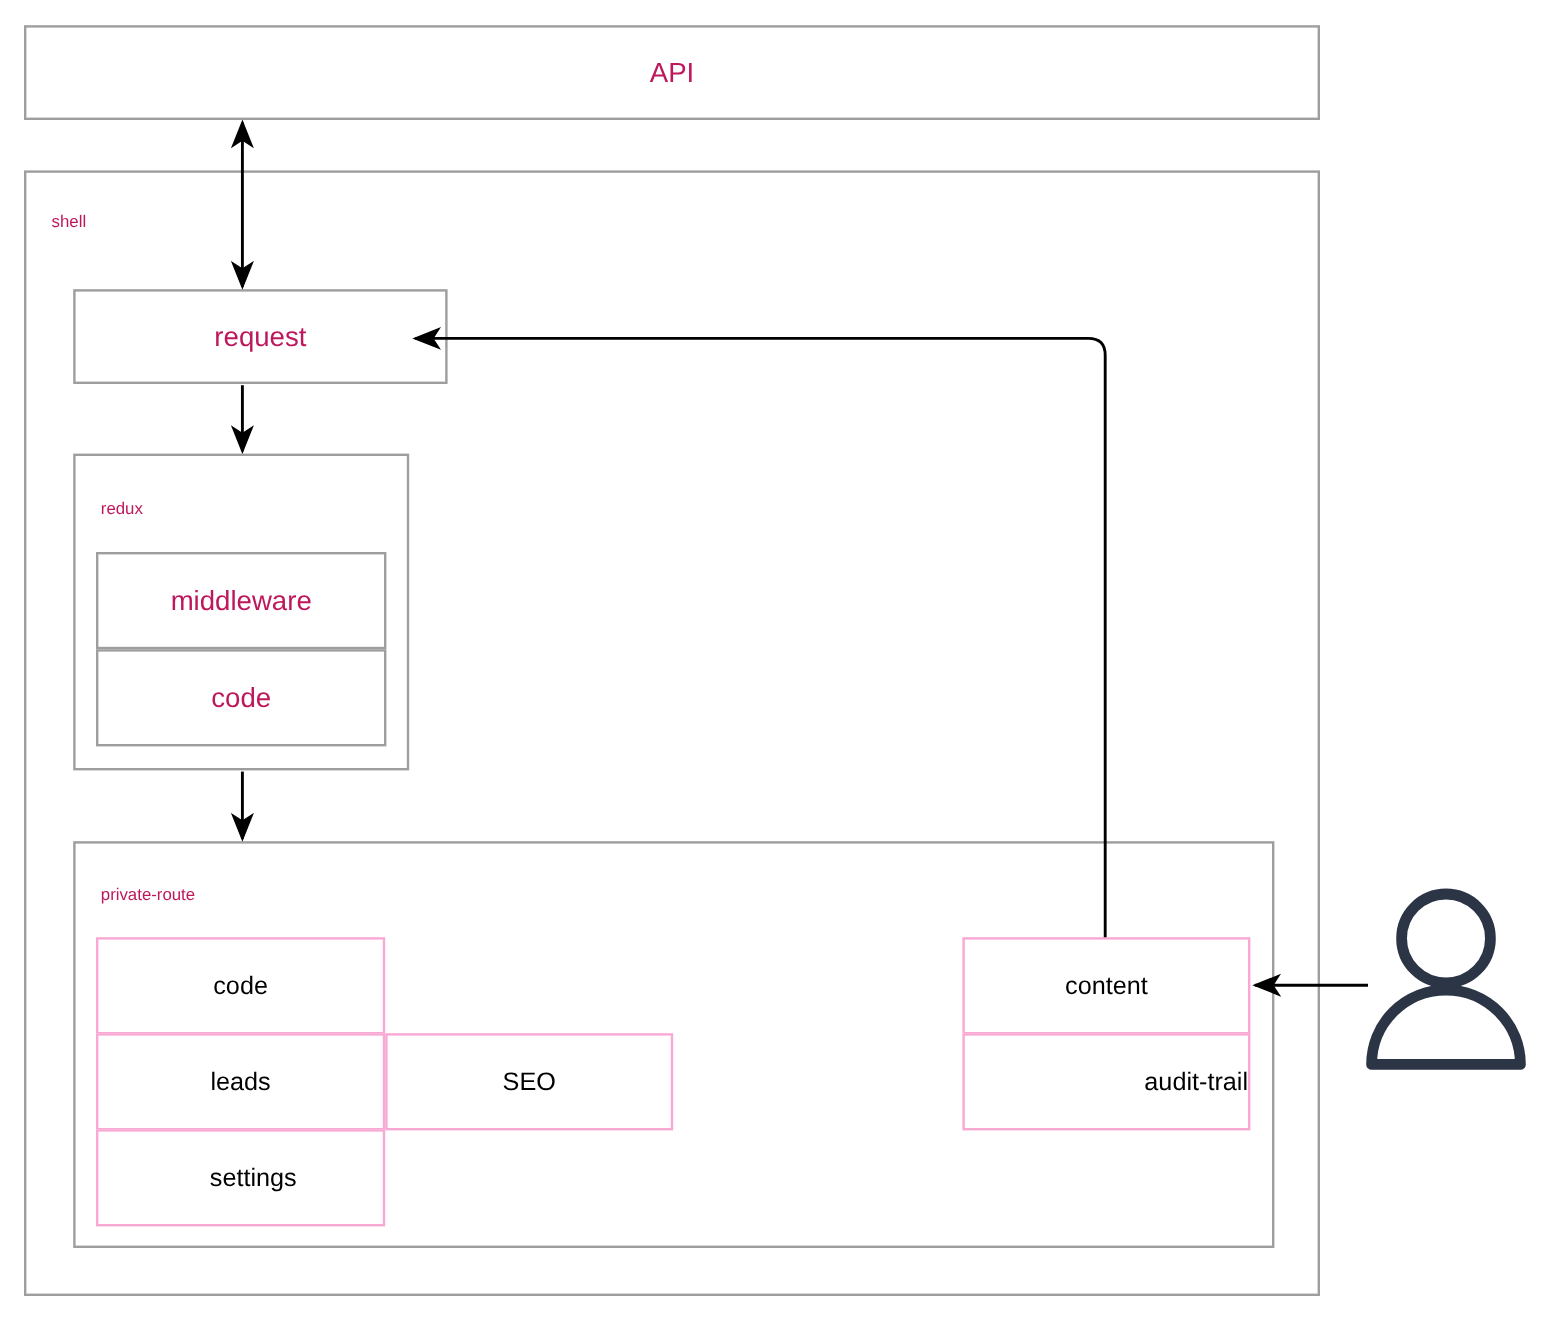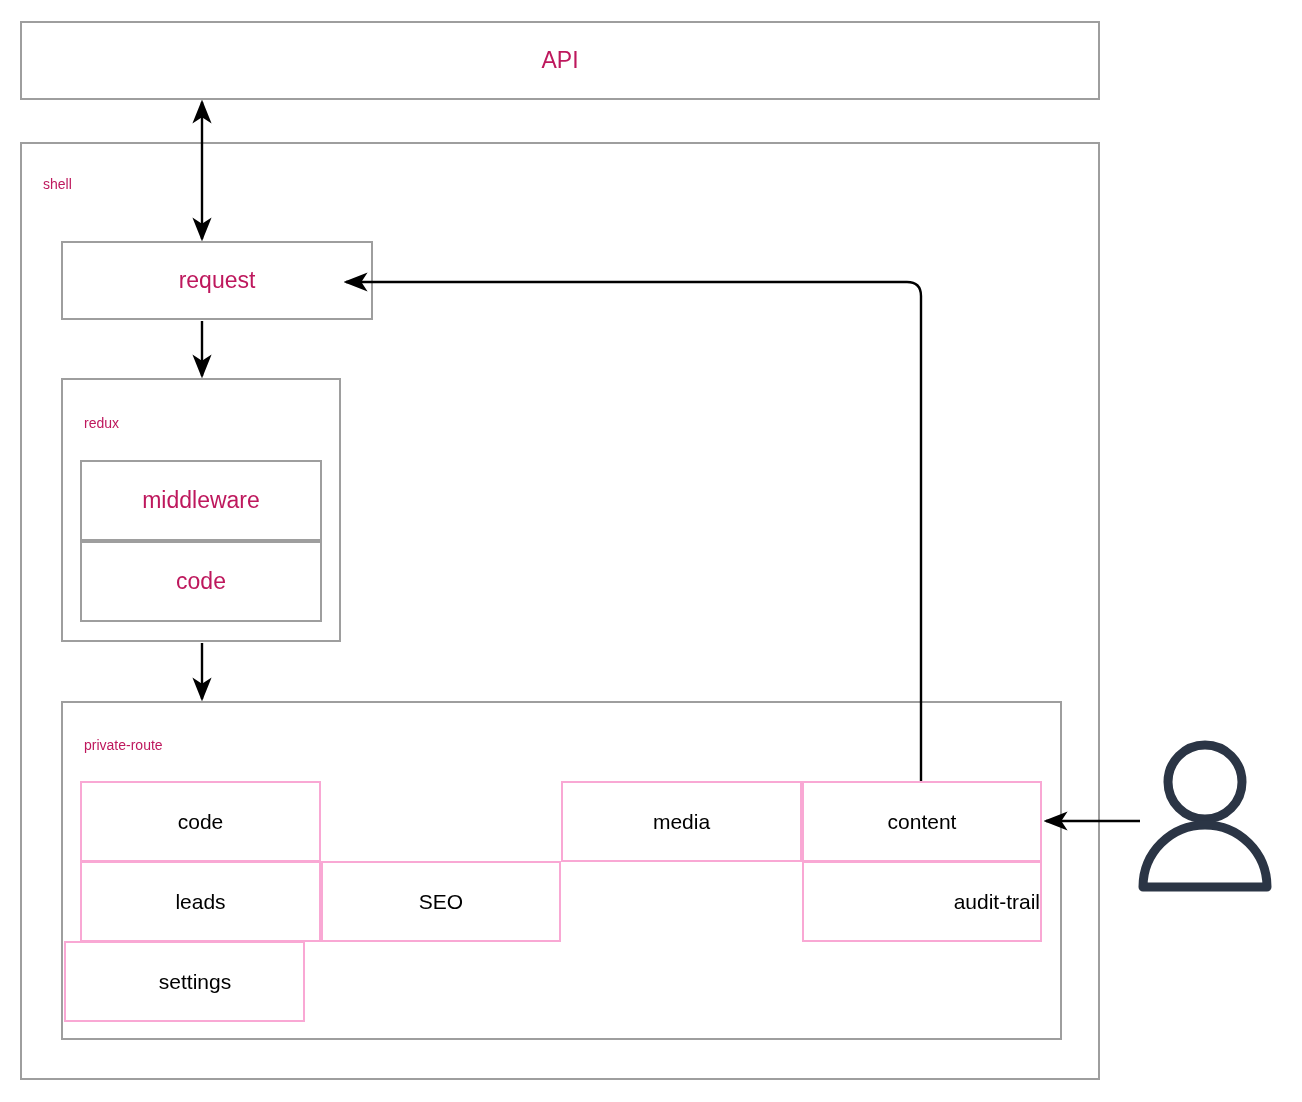--- a/index.html
+++ b/index.html
@@ -93,38 +93,35 @@
   <div class="box box-label-center" style="left:80px; top:541px; width:242px; height:81px;">
     <span>code</span>
   </div>
 
   <div class="box" style="left:61px; top:701px; width:1001px; height:339px;"></div>
   <div class="container-label" style="left:84px; top:737px;">private-route</div>
 
   <div class="grid-cell" style="left:80px;  top:781px; width:241px; height:81px;">
     <span>code</span>
   </div>
-  <div class="grid-cell" style="left:561px; top:781px; width:241px; height:81px;">
-    <span>media</span>
-  </div>
   <div class="grid-cell" style="left:802px; top:781px; width:240px; height:81px;">
     <span>content</span>
   </div>
 
   <div class="grid-cell" style="left:80px;  top:861px; width:241px; height:81px;">
     <span>leads</span>
   </div>
   <div class="grid-cell" style="left:321px; top:861px; width:240px; height:81px;">
     <span>SEO</span>
   </div>
   <div class="grid-cell" style="left:802px; top:861px; width:240px; height:81px;justify-content:flex-end;">
     <span>audit-trail</span>
   </div>
 
-  <div class="grid-cell" style="left:64px;  top:941px; width:241px; height:81px;padding-left:21px;">
+  <div class="grid-cell" style="left:80px;  top:941px; width:241px; height:81px;padding-left:21px;">
     <span>settings</span>
   </div>
 
   <svg id="edge-layer" viewBox="0 0 1302 1102" xmlns="http://www.w3.org/2000/svg">
     <defs>
       <marker id="arrowEnd" markerWidth="10" markerHeight="10" refX="9" refY="4" orient="auto" markerUnits="strokeWidth">
         <path d="M0,0 L10,4 L0,8 L2.6,4 z" fill="#000000"></path>
       </marker>
       <marker id="arrowStart" markerWidth="10" markerHeight="10" refX="1" refY="4" orient="auto" markerUnits="strokeWidth">
         <path d="M10,0 L0,4 L10,8 L7.4,4 z" fill="#000000"></path>

